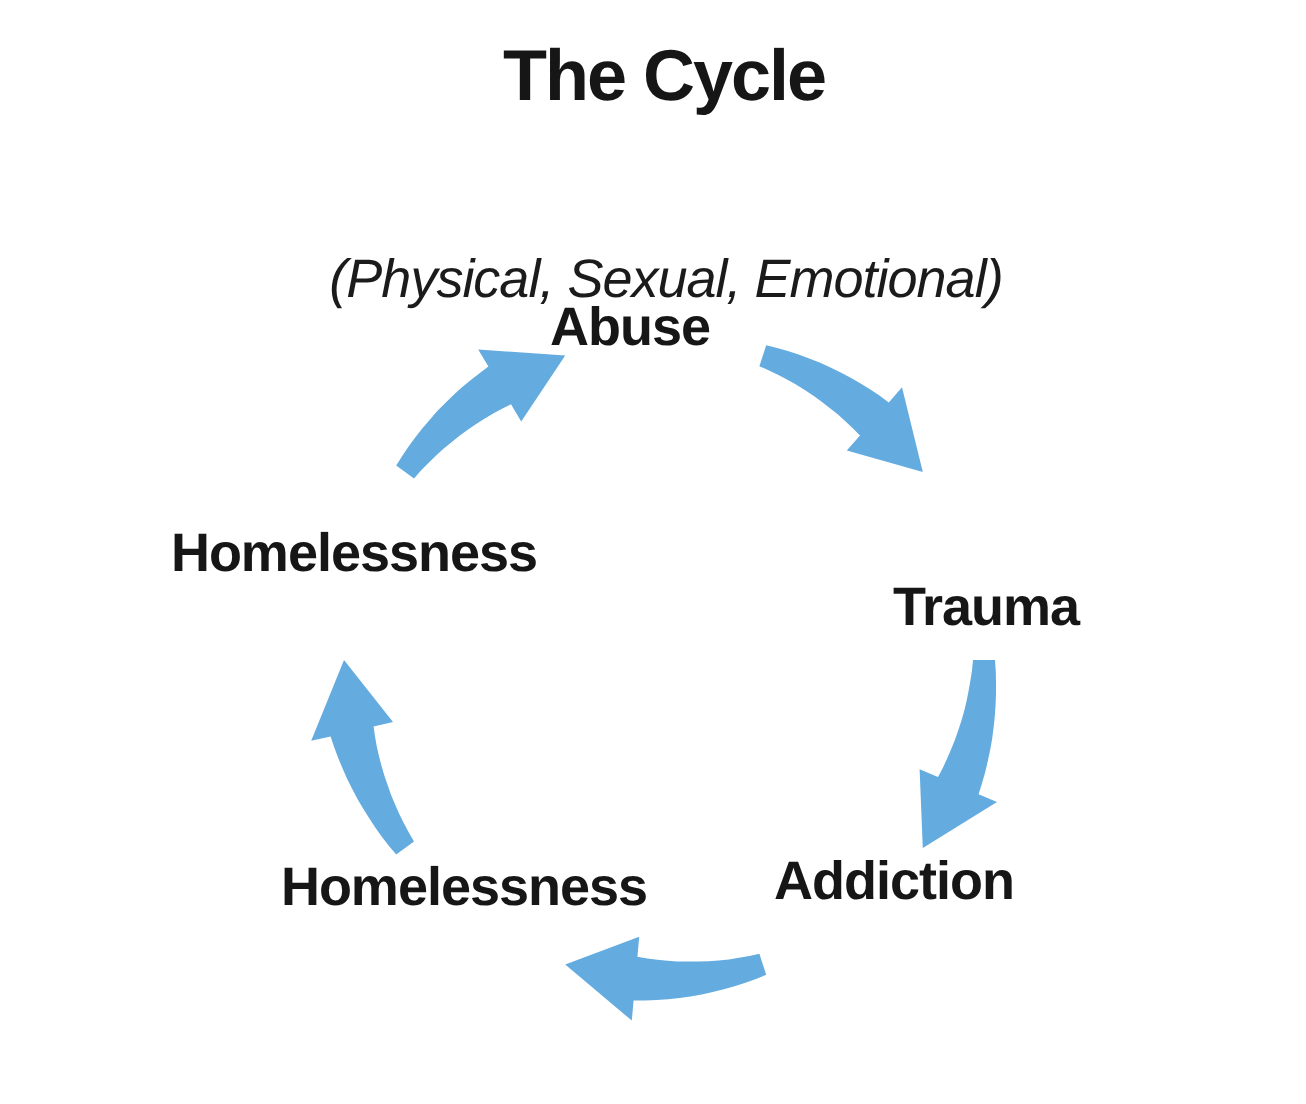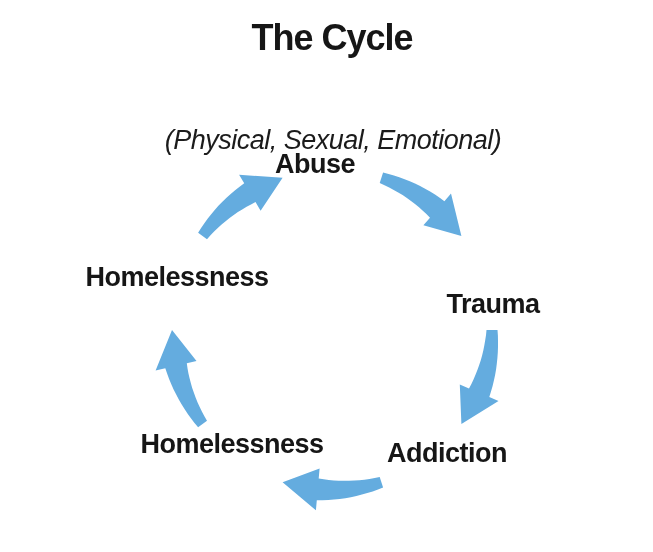--- a/index.html
+++ b/index.html
@@ -48,21 +48,21 @@
   .node {
     position: absolute;
     transform: translate(-50%, -50%);
     font-size: 27px;
     font-weight: 700;
     letter-spacing: -0.5px;
     white-space: nowrap;
   }
   .n0 { left: 315px; top: 164px; }
   .n1 { left: 493px; top: 273px; margin-top: 31px; }
-  .n2 { left: 447px; top: 453px; }
+  .n2 { left: 447px; top: 441px; }
   .n3 { left: 232px; top: 444px; text-align: right; }
   .n4 { left: 177px; top: 277px; }
 </style>
 </head>
 <body>
 
 <div class="canvas">
 
   <svg class="arrow-layer" width="653" height="552" viewBox="0 0 653 552" xmlns="http://www.w3.org/2000/svg">
     <path class="arrow" d="M383.1 172.6 L 388.6 174.0 L 393.9 175.5 L 399.3 177.3 L 404.6 179.2 L 409.8 181.3 L 415.0 183.6 L 420.1 186.1 L 425.1 188.8 L 430.1 191.6 L 435.0 194.6 L 439.7 197.8 L 444.4 201.2 L 451.0 193.6 L 461.4 236.0 L 423.4 225.3 L 430.0 217.7 L 426.4 214.1 L 422.8 210.7 L 419.0 207.3 L 415.0 204.1 L 411.0 201.0 L 406.9 198.0 L 402.6 195.1 L 398.2 192.4 L 393.7 189.9 L 389.2 187.5 L 384.5 185.2 L 379.7 183.1 Z" fill="#64ACDF"></path>

